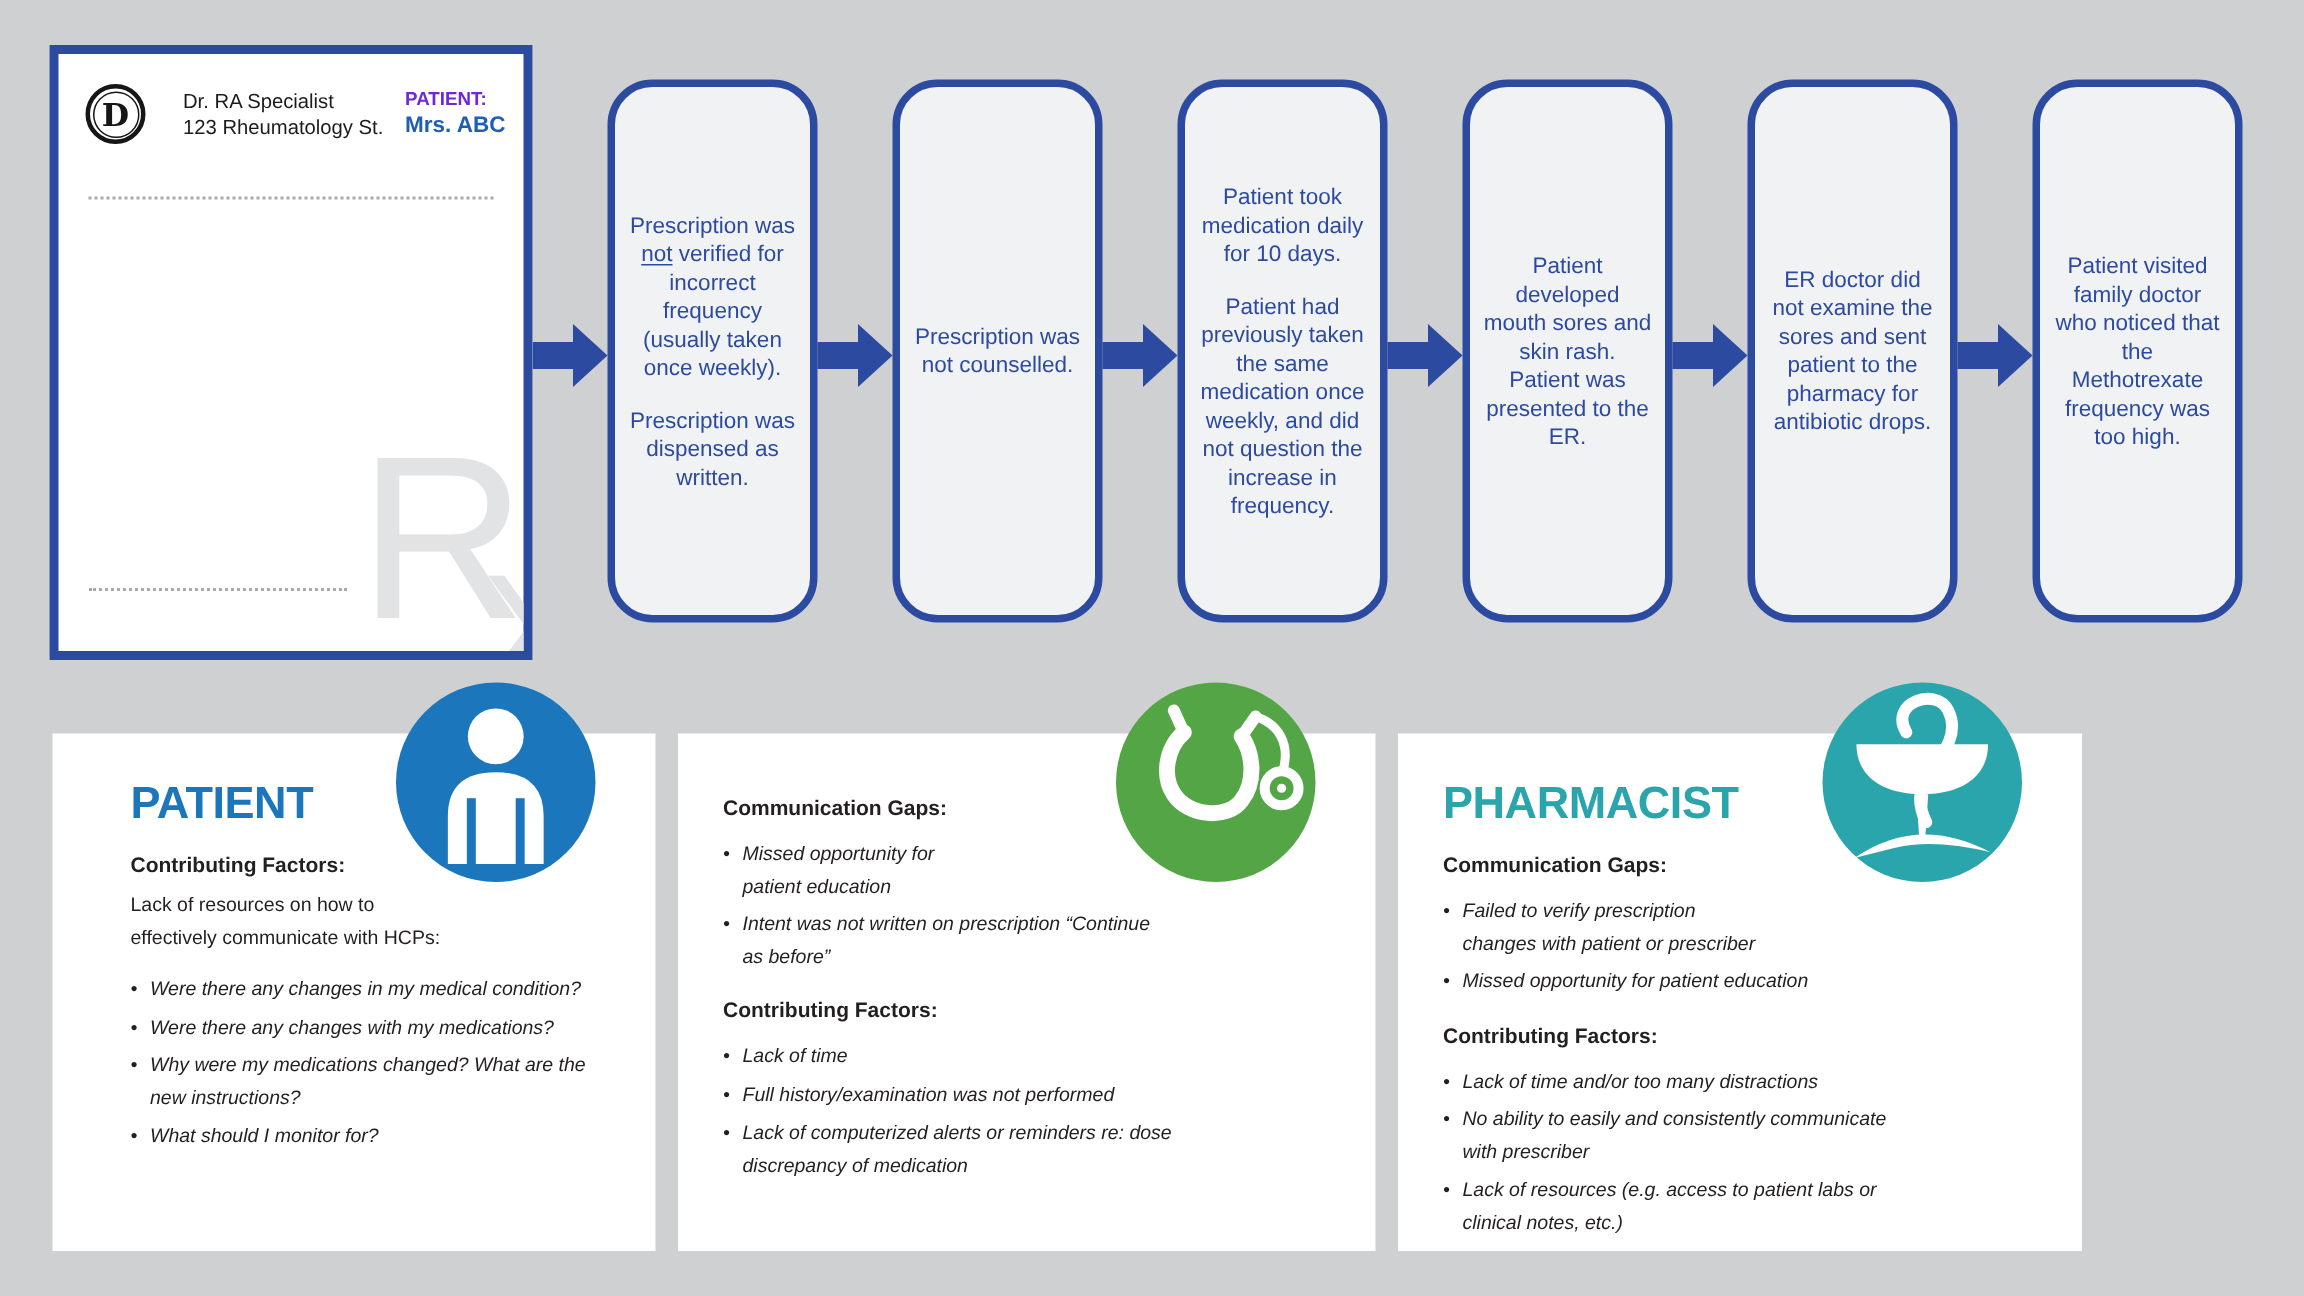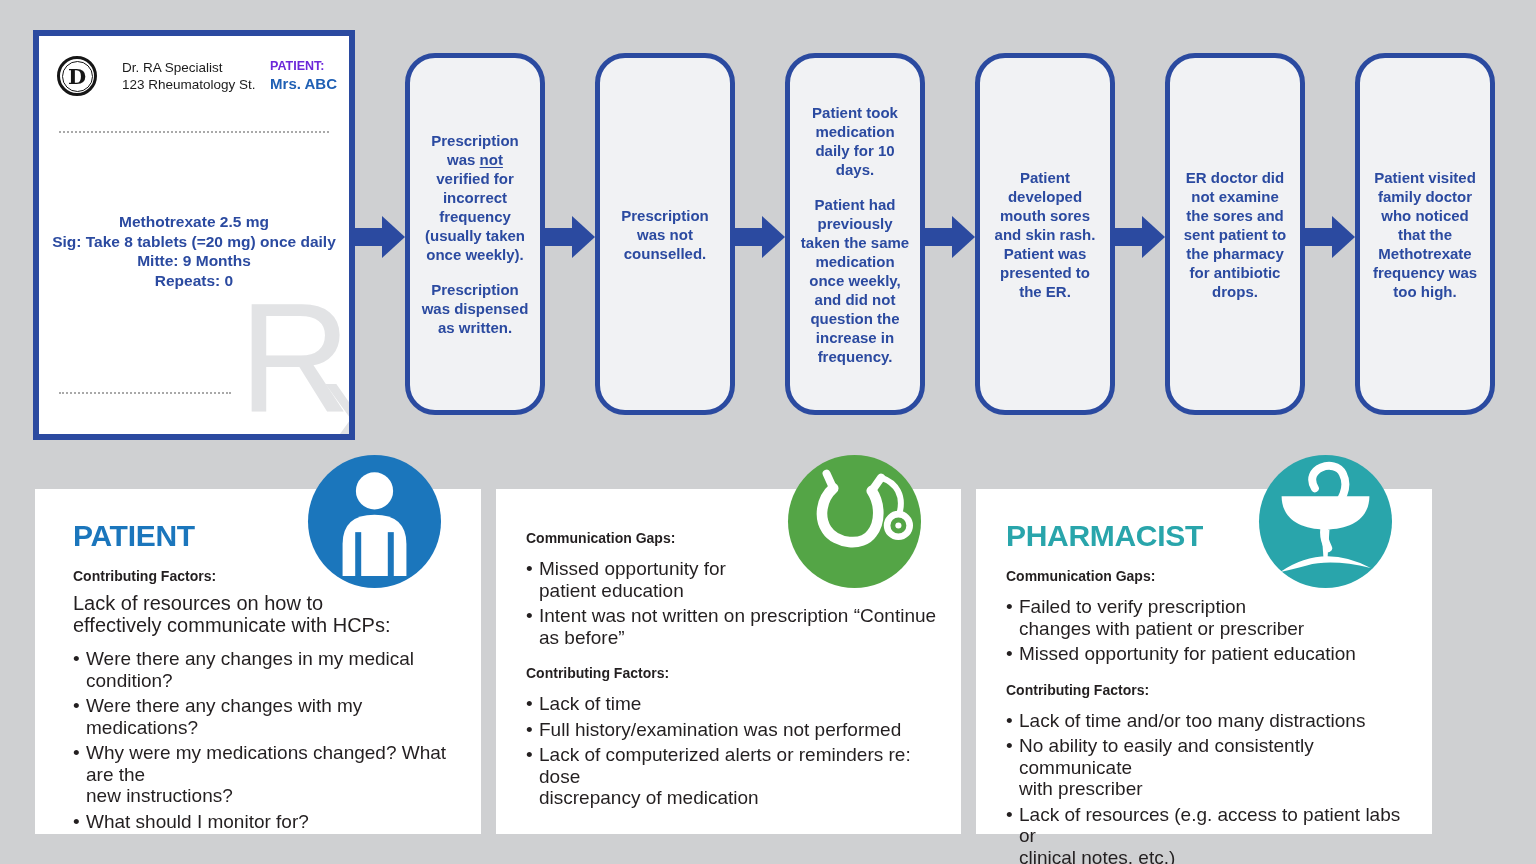--- a/index.html
+++ b/index.html
@@ -31,39 +31,39 @@
 
   .flow{display:flex;align-items:flex-start;}
   .arrow{display:flex;align-items:center;margin-top:186px;flex:0 0 auto;}
   .arrow .shaft{width:27px;height:18px;background:var(--flow-blue);}
   .arrow .head{width:0;height:0;border-left:23px solid var(--flow-blue);
                border-top:21px solid transparent;border-bottom:21px solid transparent;}
   .flow-box{width:140px;height:362px;margin-top:23px;box-sizing:border-box;flex:0 0 auto;
             background:var(--box-fill);border:5px solid var(--flow-blue);border-radius:30px;
             display:flex;flex-direction:column;justify-content:center;
             padding:10px 9px;text-align:center;
-            color:var(--flow-blue);font-weight:bold;font-size:15px;line-height:19px;}
+            color:var(--flow-blue);font-weight:normal;font-size:15px;line-height:19px;}
   .flow-par + .flow-par{margin-top:16px;}
   .flow-par u{text-underline-offset:2px;}
 
   
   .panels{position:absolute;top:489px;left:35px;display:flex;gap:15px;}
   .panel{position:relative;background:var(--panel-bg);height:345px;box-sizing:border-box;
          color:var(--ink);padding:24px 18px 0 30px;}
-  .panel-patient{width:446px;padding-left:38px;}
+  .panel-patient{width:402px;padding-left:52px;}
   .panel-physicians{width:465px;}
   .panel-pharmacist{width:456px;}
   .panel-icon{position:absolute;top:-34px;right:40px;width:133px;height:133px;border-radius:50%;}
   .panel-icon svg{position:absolute;inset:0;width:100%;height:100%;}
   .panel-title{margin:8px 0 0;font-size:30px;font-weight:bold;letter-spacing:-0.3px;line-height:1;}
   .sec-heading{margin:17px 0 0;font-size:14px;font-weight:bold;color:#231f20;}
-  .sec-intro{margin:8px 0 12px;font-size:20px;line-height:22px;white-space:pre-line;}
+  .sec-intro{margin:8px 0 12px;font-size:13px;line-height:22px;white-space:pre-line;}
   .bullets{margin-top:12px;}
-  .bullet{position:relative;padding-left:13px;font-size:19px;line-height:21.5px;
-          white-space:pre-line;}
+  .bullet{position:relative;padding-left:13px;font-size:13px;line-height:21.5px;
+          white-space:pre-line;font-style:italic;}
   .bullet + .bullet{margin-top:4px;}
   .bullet::before{content:"\2022";position:absolute;left:0;top:0;}
 </style>
 </head>
 <body>
 
 <div class="stage">
 
   <div class="top-row">
 
@@ -75,26 +75,20 @@
         <div class="doc-lines">
           <div>Dr. RA Specialist</div>
           <div>123 Rheumatology St.</div>
         </div>
         <div class="patient-block">
           <div class="patient-label">PATIENT:</div>
           <div class="patient-name">Mrs. ABC</div>
         </div>
       </div>
       <div class="dotted dotted-top"></div>
-      <div class="rx-details" id="rx-details">
-          <div>Methotrexate 2.5 mg</div>
-          <div>Sig: Take 8 tablets (=20 mg) once daily</div>
-          <div>Mitte: 9 Months</div>
-          <div>Repeats: 0</div>
-        </div>
       <div class="dotted dotted-bottom"></div>
       <div class="rx-watermark">
         <span class="wm-r">R</span>
         <span class="wm-x">X</span>
       </div>
     </div>
 
     <div class="flow" id="flow">
         <div class="arrow">
           <span class="shaft"></span>

